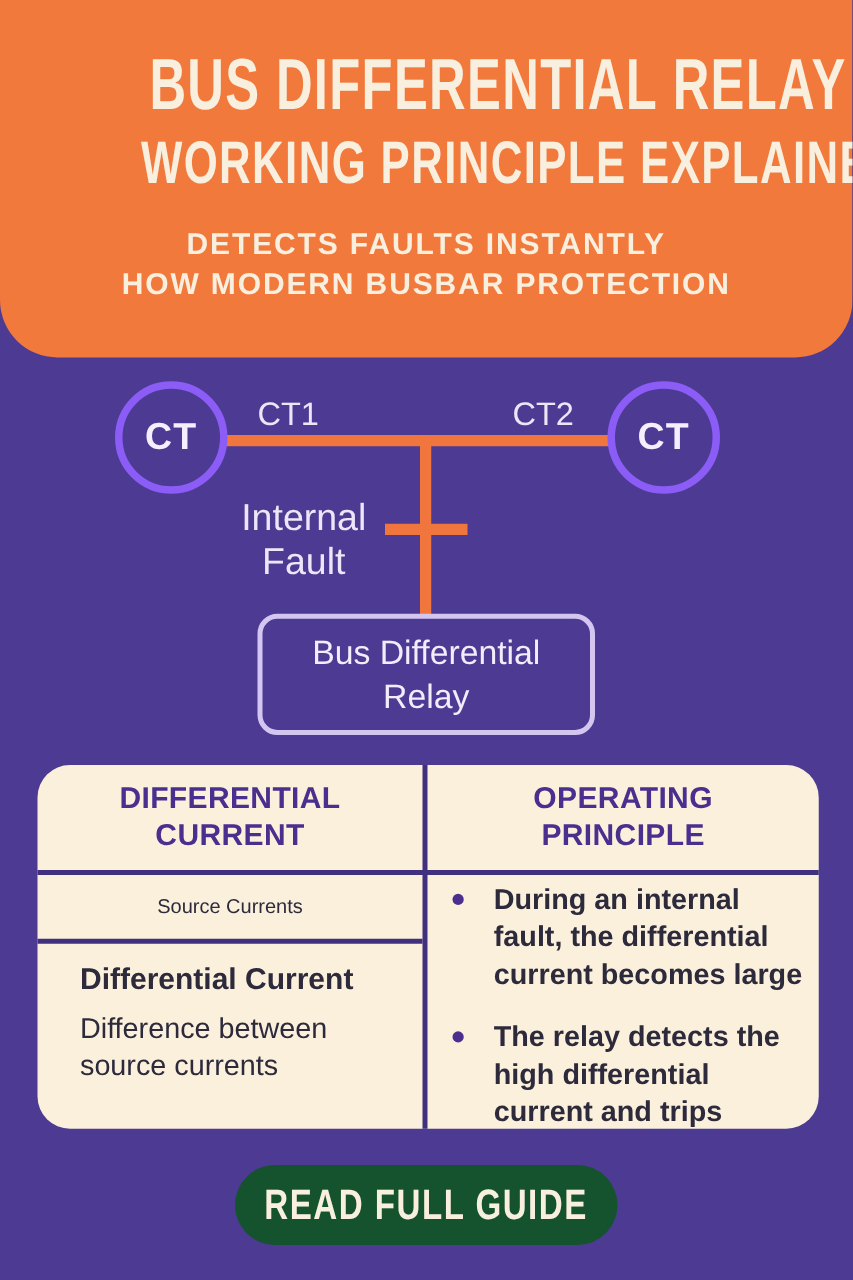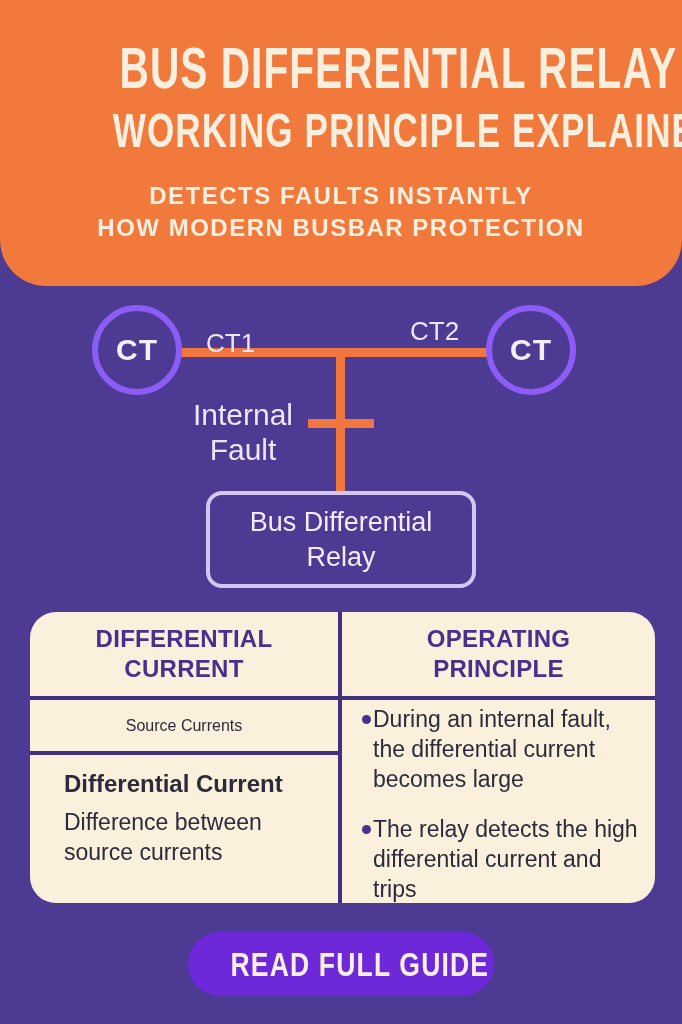--- a/index.html
+++ b/index.html
@@ -41,21 +41,21 @@
   }
   .ct-left  { left: 92px;  top: 305px; }
   .ct-right { left: 486px; top: 305px; }
   .orange-line { position: absolute; background: #F0763E; }
   .bus-line    { left: 180px; top: 348px; width: 308px; height: 9px; }
   .branch-line { left: 336px; top: 352px; width: 9px;  height: 141px; }
   .fault-tick  { left: 308px; top: 419px; width: 66px; height: 9px; }
   .diag-label {
     position: absolute; color: #EDE5F8; font-size: 26px; font-weight: 500;
   }
-  .lbl-ct1 { left: 206px; top: 316px; margin-top: 12px; }
+  .lbl-ct1 { left: 206px; top: 316px; }
   .lbl-ct2 { left: 410px; top: 316px; }
   .fault-label {
     position: absolute; left: 183px; top: 397px; width: 120px;
     text-align: center; color: #EDE5F8; font-size: 30px; line-height: 35px;
   }
   .relay-box {
     position: absolute; left: 206px; top: 491px; width: 270px; height: 97px;
     box-sizing: border-box; border: 4px solid #D5C6F1; border-radius: 16px;
     display: flex; align-items: center; justify-content: center;
     color: #F2ECFB; font-size: 27px; line-height: 35px; text-align: center;
@@ -86,31 +86,31 @@
   }
   .cell-diff { position: absolute; left: 34px; top: 158px; width: 252px; color: #2D2A3C; }
   .cell-diff h4 { margin: 0 0 9px; font-size: 24px; font-weight: 700; line-height: 28px; }
   .cell-diff p  { margin: 0; font-size: 23px; line-height: 30px; }
   .cell-bullets {
     position: absolute; left: 312px; top: 92px; width: 313px;
     box-sizing: border-box; padding: 0 8px 0 20px;
   }
   .cell-bullets ul { list-style: none; margin: 0; padding: 0; }
   .cell-bullets li {
-    display: flex; gap: 2px; margin-bottom: 20px;
-    color: #2D2A3C; font-size: 23px; line-height: 30px;
+    display: flex; gap: 24px; margin-bottom: 20px;
+    color: #2D2A3C; font-size: 23px; line-height: 30px; font-weight: bold;
   }
   .dot { flex: none; width: 9px; height: 9px; border-radius: 50%; background: #4A2F8E; margin-top: 11px; }
 
   
   .cta {
     position: absolute; left: 50%; top: 932px; transform: translateX(-50%);
-    width: 306px; height: 64px; background: #6d28d9; border-radius: 33px;
+    width: 306px; height: 64px; background: #14532d; border-radius: 33px;
     border: none; cursor: pointer;
-    display: flex; align-items: center; 
+    display: flex; align-items: center; justify-content: center;
     color: #F8EFDF; font-size: 34px; font-weight: 700;
     font-family: "Liberation Sans", sans-serif;
   }
   .cta span {
     display: inline-block; white-space: nowrap; letter-spacing: 1.5px;
     transform: scaleX(0.78); transform-origin: 50% 50%;
   }
 </style>
 </head>
 <body>

